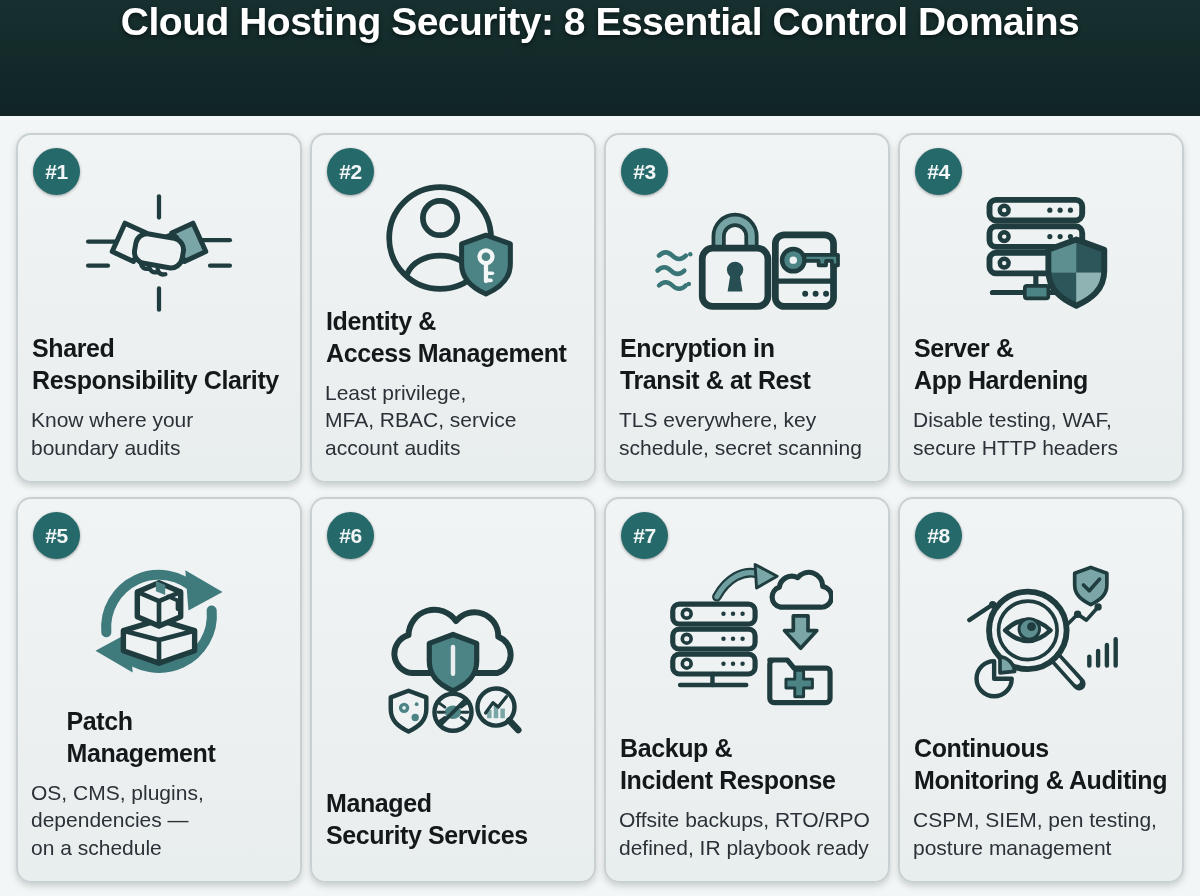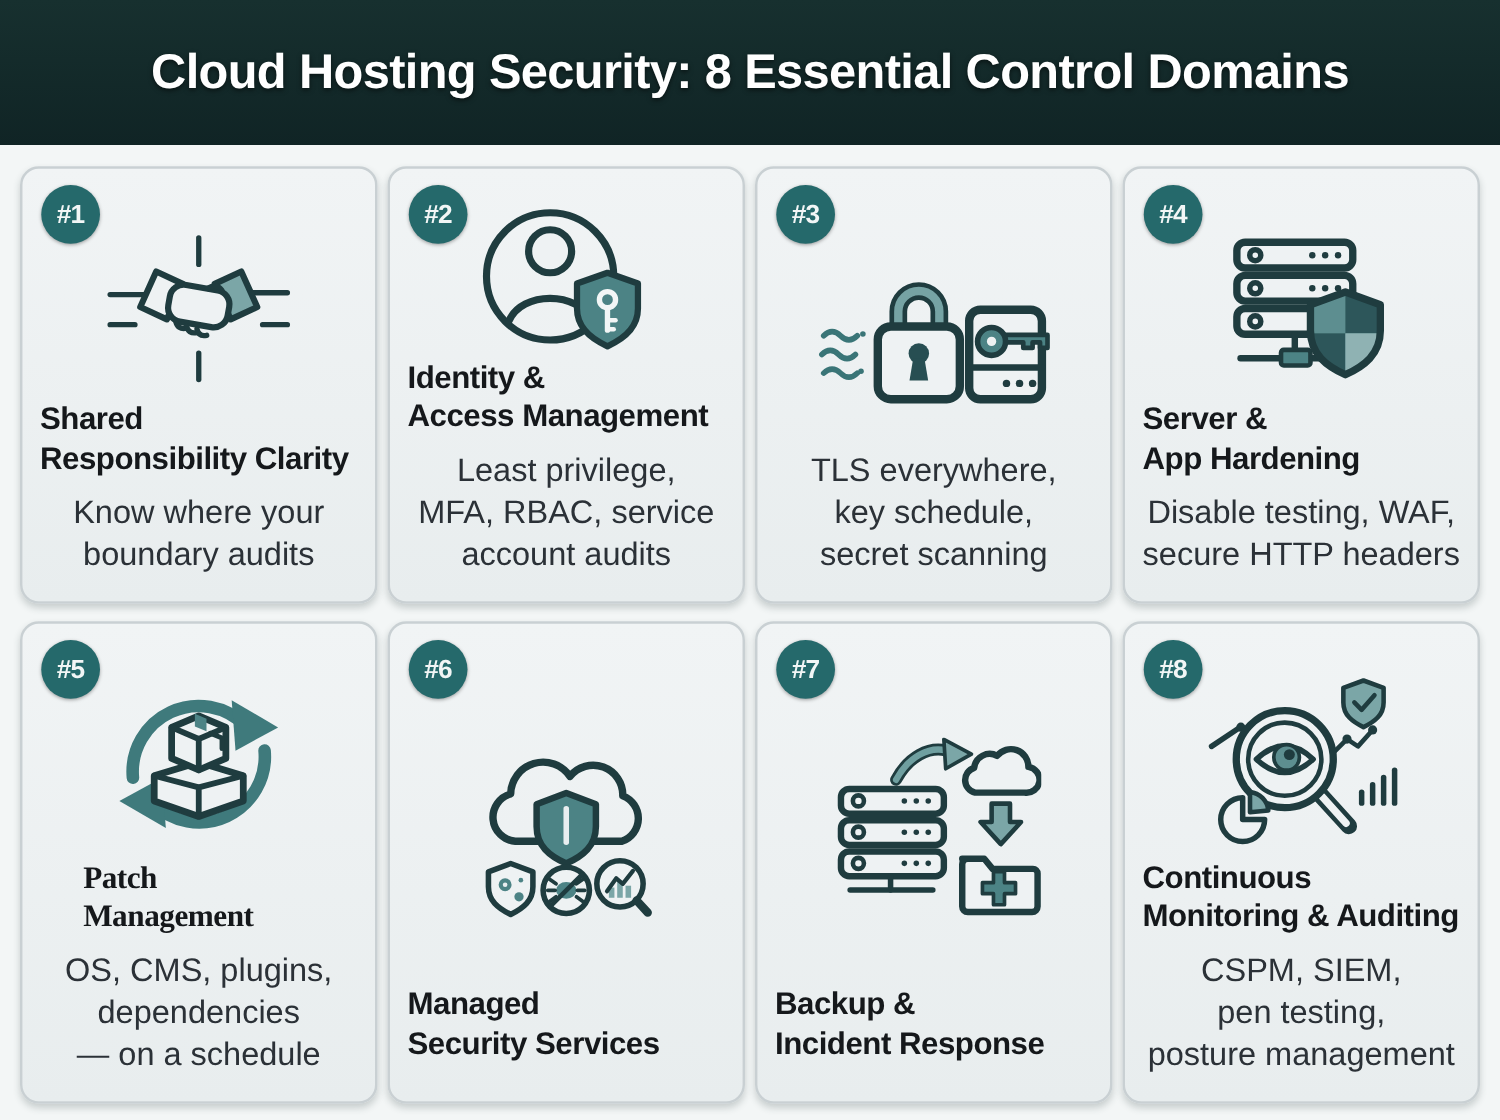--- a/index.html
+++ b/index.html
@@ -4,21 +4,21 @@
 <style>
   * { box-sizing: border-box; margin: 0; padding: 0; }
   html, body { width: 1200px; height: 896px; overflow: hidden; }
   body {
     background: #f3f6f6;
     font-family: "Liberation Sans", sans-serif;
   }
   .banner {
     height: 116px;
     background: linear-gradient(180deg, #17302f 0%, #102425 100%);
-    display: flex; align-items: center; justify-content: center;
+    display: flex; align-items: flex-start; justify-content: center;
   }
   .banner h1 {
     color: #ffffff; font-size: 39px; font-weight: 700;
     letter-spacing: -0.5px;
     text-shadow: 0 2px 4px rgba(0,0,0,.55);
     white-space: nowrap;
   }
   .grid {
     padding: 17px 16px 13px;
     display: grid;
@@ -47,25 +47,25 @@
     flex: 1; width: 100%;
     display: flex; align-items: center; justify-content: center;
     padding-top: 24px;
   }
   .card-title {
     margin: 0 0 10px;
     font-size: 25px; font-weight: 700; color: #15181b;
     line-height: 1.26; letter-spacing: -0.4px;
     max-width: 254px; text-wrap: balance;
   }
-  .grid .card:nth-child(5) .card-title { max-width: 185px; font-family: Liberation Serif, serif; }
+  .grid .card:nth-child(5) .card-title { max-width: 185px; }
   .card-desc {
     margin: 0;
-    font-size: 26px; color: #2b3137;
-    text-align: center; line-height: 1.3;
+    font-size: 21px; color: #2b3137;
+    text-align: left; line-height: 1.3;
     max-width: 256px; text-wrap: balance;
   }
   
   .ln { stroke: #1f3c3f; fill: none; stroke-linecap: round; stroke-linejoin: round; }
   .f-light { fill: #eef2f3; }
   .f-teal  { fill: #4c8385; }
   .f-teal2 { fill: #7ba6a7; }
   .f-dark  { fill: #1f3c3f; }
 </style>
 </head>
@@ -135,20 +135,21 @@
         <rect class="ln f-light" stroke-width="9" x="164" y="56" width="78" height="96" rx="12"></rect>
         <line class="ln" stroke-width="7" x1="164" y1="118" x2="242" y2="118"></line>
         <circle class="f-dark" cx="204" cy="135" r="4"></circle>
         <circle class="f-dark" cx="218" cy="135" r="4"></circle>
         <circle class="f-dark" cx="232" cy="135" r="4"></circle>
         <polygon class="ln f-teal" stroke-width="5" points="201,83 248,83 248,97 240,97 240,91 232,91 232,97 222,97 222,91 201,91"></polygon>
         <circle class="ln f-teal" stroke-width="6" cx="188" cy="90" r="15"></circle>
         <circle class="f-light" cx="188" cy="90" r="5"></circle>
       </svg>
     </div>
+    <h2 class="card-title">Encryption in Transit &amp; at Rest</h2>
     <p class="card-desc">TLS everywhere, key schedule, secret scanning</p>
   </section>
 
   <section class="card">
     <span class="badge">#4</span>
     <div class="icon-zone">
       <svg width="156" viewBox="0 0 212 168">
         <rect class="ln f-light" stroke-width="8" x="36" y="12" width="126" height="28" rx="9"></rect>
         <rect class="ln f-light" stroke-width="8" x="36" y="48" width="126" height="28" rx="9"></rect>
         <rect class="ln f-light" stroke-width="8" x="36" y="84" width="126" height="28" rx="9"></rect>
@@ -261,20 +262,21 @@
         <path class="ln" stroke-width="13" d="M76,46 C90,20 112,10 130,14"></path>
         <path d="M76,46 C90,20 112,10 130,14" stroke="#6f9fa0" stroke-width="7" fill="none" stroke-linecap="round"></path>
         <polygon class="ln f-teal2" stroke-width="4" points="128,2 158,18 130,34"></polygon>
         <path class="ln f-light" stroke-width="7" d="M162,60 h54 a14,14 0 0 0 4,-28 a19,19 0 0 0 -34,-12 a17,17 0 0 0 -25,13 a14,14 0 0 0 1,27 z"></path>
         <polygon class="ln f-teal2" stroke-width="5" points="180,72 200,72 200,92 212,92 190,116 168,92 180,92"></polygon>
         <path class="ln f-light" stroke-width="7" d="M148,132 h24 l9,11 h44 a5,5 0 0 1 5,5 v36 a6,6 0 0 1 -6,6 h-70 a6,6 0 0 1 -6,-6 v-46 a6,6 0 0 1 6,-6 z"></path>
         <polygon class="ln f-teal" stroke-width="4" points="182,146 194,146 194,158 206,158 206,170 194,170 194,182 182,182 182,170 170,170 170,158 182,158"></polygon>
       </svg>
     </div>
     <h2 class="card-title">Backup &amp; Incident Response</h2>
+    <p class="card-desc">Offsite backups, RTO/RPO defined, IR playbook ready</p>
   </section>
 
   <section class="card">
     <span class="badge">#8</span>
     <div class="icon-zone">
       <svg width="164" viewBox="0 0 224 196">
         <line class="ln" stroke-width="6" x1="14" y1="78" x2="44" y2="58"></line>
         <circle class="f-dark" cx="46" cy="57" r="5"></circle>
         <path class="ln" stroke-width="5" d="M148,84 L162,70 L174,78 L190,60"></path>
         <circle class="f-dark" cx="162" cy="70" r="5"></circle>

